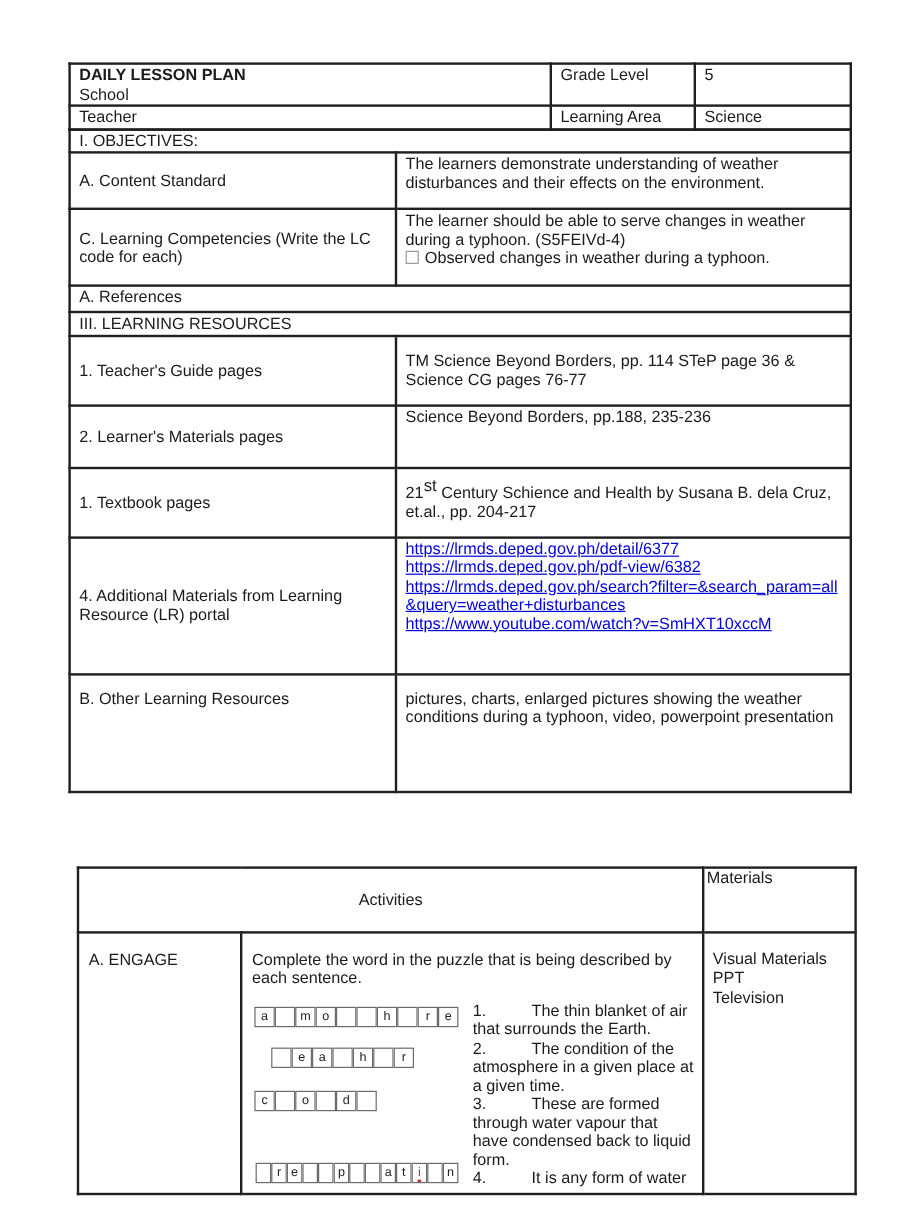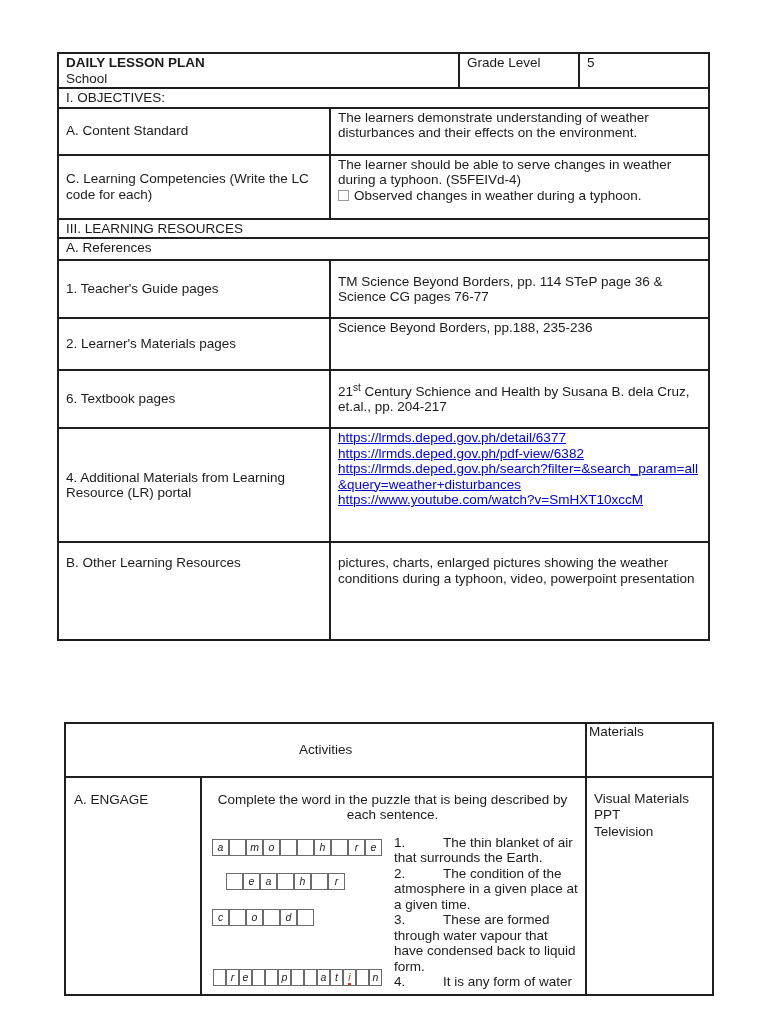--- a/index.html
+++ b/index.html
@@ -12,33 +12,33 @@
   table{border-collapse:collapse;table-layout:fixed;}
   td{border:2px solid #1f1f1f;padding:1px 7px;vertical-align:top;word-wrap:break-word;}
   .wrap-main{position:absolute;left:57px;top:52px;width:651px;}
   .wrap-proc{position:absolute;left:64px;top:722px;width:648px;}
   .t2{margin-top:-2px;}
   .bold{font-weight:bold;}
   td.vmid{vertical-align:middle;}
   .h16{height:13px;} .h22{height:18px;}
   a.doclink{color:#0000dd;text-decoration:underline;display:block;word-break:break-all;cursor:pointer;}
   .checkbox{display:inline-block;width:9px;height:9px;border:1px solid #9a9a9a;margin-right:5px;vertical-align:-1px;background:#fdfdfd;}
-  sup{font-size:10px;line-height:0;}
+  sup{font-size:14px;line-height:0;}
   
   .proc-title td{height:13px;}
   .act-hdr{text-align:center;height:11px;padding:18px;}
   .mat-hdr{height:11px;padding:0 0 0 2px;}
   .engage-cell{padding-top:14px;padding-left:8px;}
   .act-cell{padding:0;position:relative;height:216px;}
   .act-inner{position:relative;width:100%;height:216px;overflow:hidden;}
-  .instruction{padding:14px 10px 0 8px;text-align:center;}
+  .instruction{padding:14px 10px 0 8px;}
   .mat-cell{padding-top:13px;padding-left:7px;}
   .mat-line{margin-bottom:1px;}
   
-  .puzzle-row{position:absolute;white-space:nowrap;font-style:italic;}
+  .puzzle-row{position:absolute;white-space:nowrap;}
   .pr0{left:10px;top:61px;} .pr1{left:24px;top:95px;} .pr2{left:10px;top:131px;} .pr3{left:11px;top:191px;}
   .pcell{display:inline-block;width:15px;height:15px;border:1px solid #6b6b6b;background:#fff;
          font-size:10.5px;line-height:15px;text-align:center;vertical-align:top;color:#222;}
   .pcell.small{width:11px;}
   .hl{color:#cc3322;display:inline-block;border-bottom:2px solid #cc3322;line-height:12px;}
   
   .clue-list{position:absolute;left:192px;top:57px;width:184px;line-height:15.5px;}
   .clue-num{display:inline-block;width:49px;}
 </style>
 </head>
@@ -54,20 +54,25 @@
       </colgroup>
     <tbody>
         <tr style="height:32px">
       <td>
         <div class="bold">DAILY LESSON PLAN</div>
         <div>School</div>
       </td>
       <td>Grade Level</td>
       <td>5</td>
     </tr>
+    <tr style="height:16px">
+      <td>Teacher</td>
+      <td>Learning Area</td>
+      <td>Science</td>
+    </tr>
   </tbody>
     </table>
 
   <table class="t2" style="width:651px">
     <colgroup>
         <col style="width:272px">
         <col style="width:379px">
       </colgroup>
     <tbody>
         <tr>
@@ -78,35 +83,35 @@
       <td>The learners demonstrate understanding of weather disturbances and their effects on the environment.</td>
     </tr>
     <tr style="height:64px">
       <td class="vmid">C. Learning Competencies (Write the LC code for each)</td>
       <td>
         <div>The learner should be able to serve changes in weather during a typhoon. (S5FEIVd-4)</div>
         <div><span class="checkbox"></span><span>Observed changes in weather during a typhoon.</span></div>
       </td>
     </tr>
     <tr>
-          <td colspan="2" class="h16">III. LEARNING RESOURCES</td>
+          <td colspan="2" class="h22">A. References</td>
         </tr>
     <tr>
-          <td colspan="2" class="h22">A. References</td>
+          <td colspan="2" class="h16">III. LEARNING RESOURCES</td>
         </tr>
     <tr style="height:58px">
       <td class="vmid">1. Teacher's Guide pages</td>
       <td class="vmid">TM Science Beyond Borders, pp. 114 STeP page 36 &amp; Science CG pages 76-77</td>
     </tr>
     <tr style="height:52px">
       <td class="vmid">2. Learner's Materials pages</td>
       <td>Science Beyond Borders, pp.188, 235-236</td>
     </tr>
     <tr style="height:58px">
-      <td class="vmid">6. Textbook pages</td>
+      <td class="vmid">1. Textbook pages</td>
       <td class="vmid"><span>21</span><sup>st</sup><span> Century Schience and Health by Susana B. dela Cruz, et.al., pp. 204-217</span></td>
     </tr>
     <tr style="height:114px">
       <td class="vmid">4. Additional Materials from Learning Resource (LR) portal</td>
       <td>
         <a class="doclink">https://lrmds.deped.gov.ph/detail/6377</a>
         <a class="doclink">https://lrmds.deped.gov.ph/pdf-view/6382</a>
         <a class="doclink">https://lrmds.deped.gov.ph/search?filter=&amp;search_param=all&amp;query=weather+disturbances</a>
         <a class="doclink">https://www.youtube.com/watch?v=SmHXT10xccM</a>
       </td>

